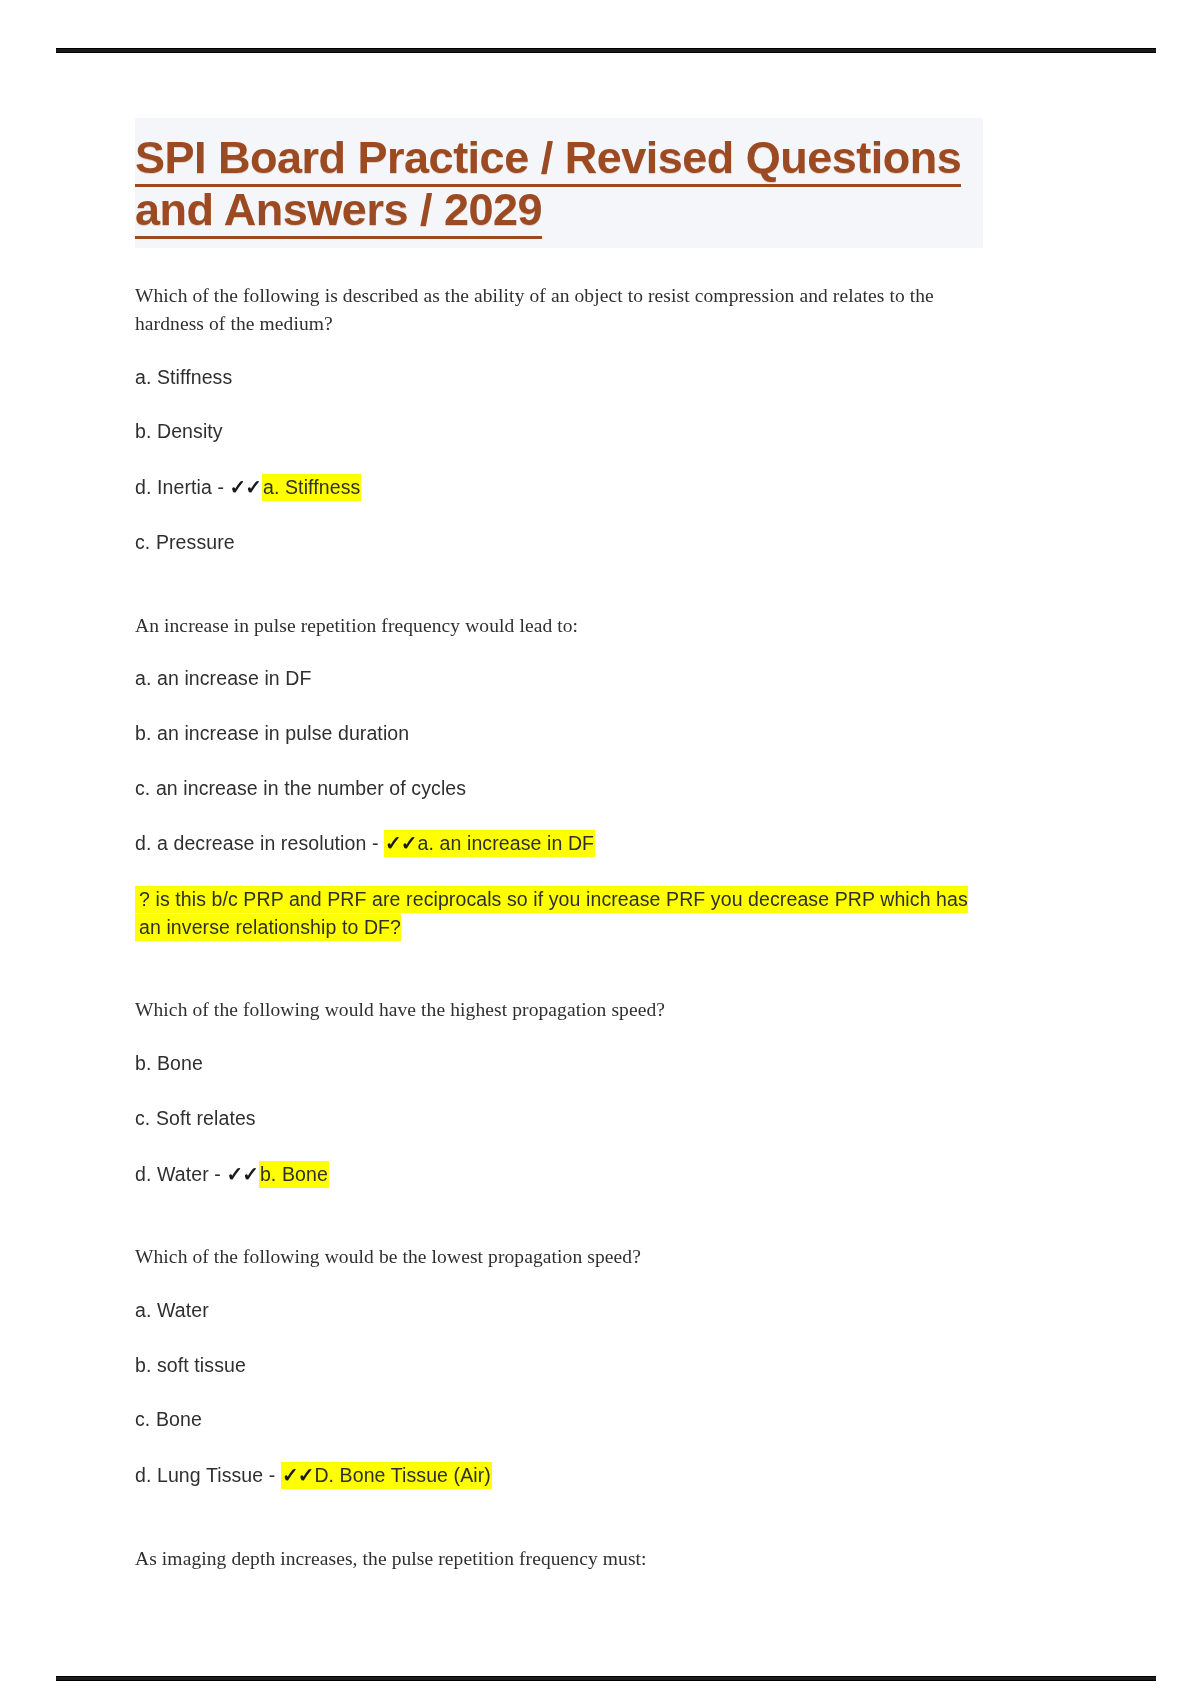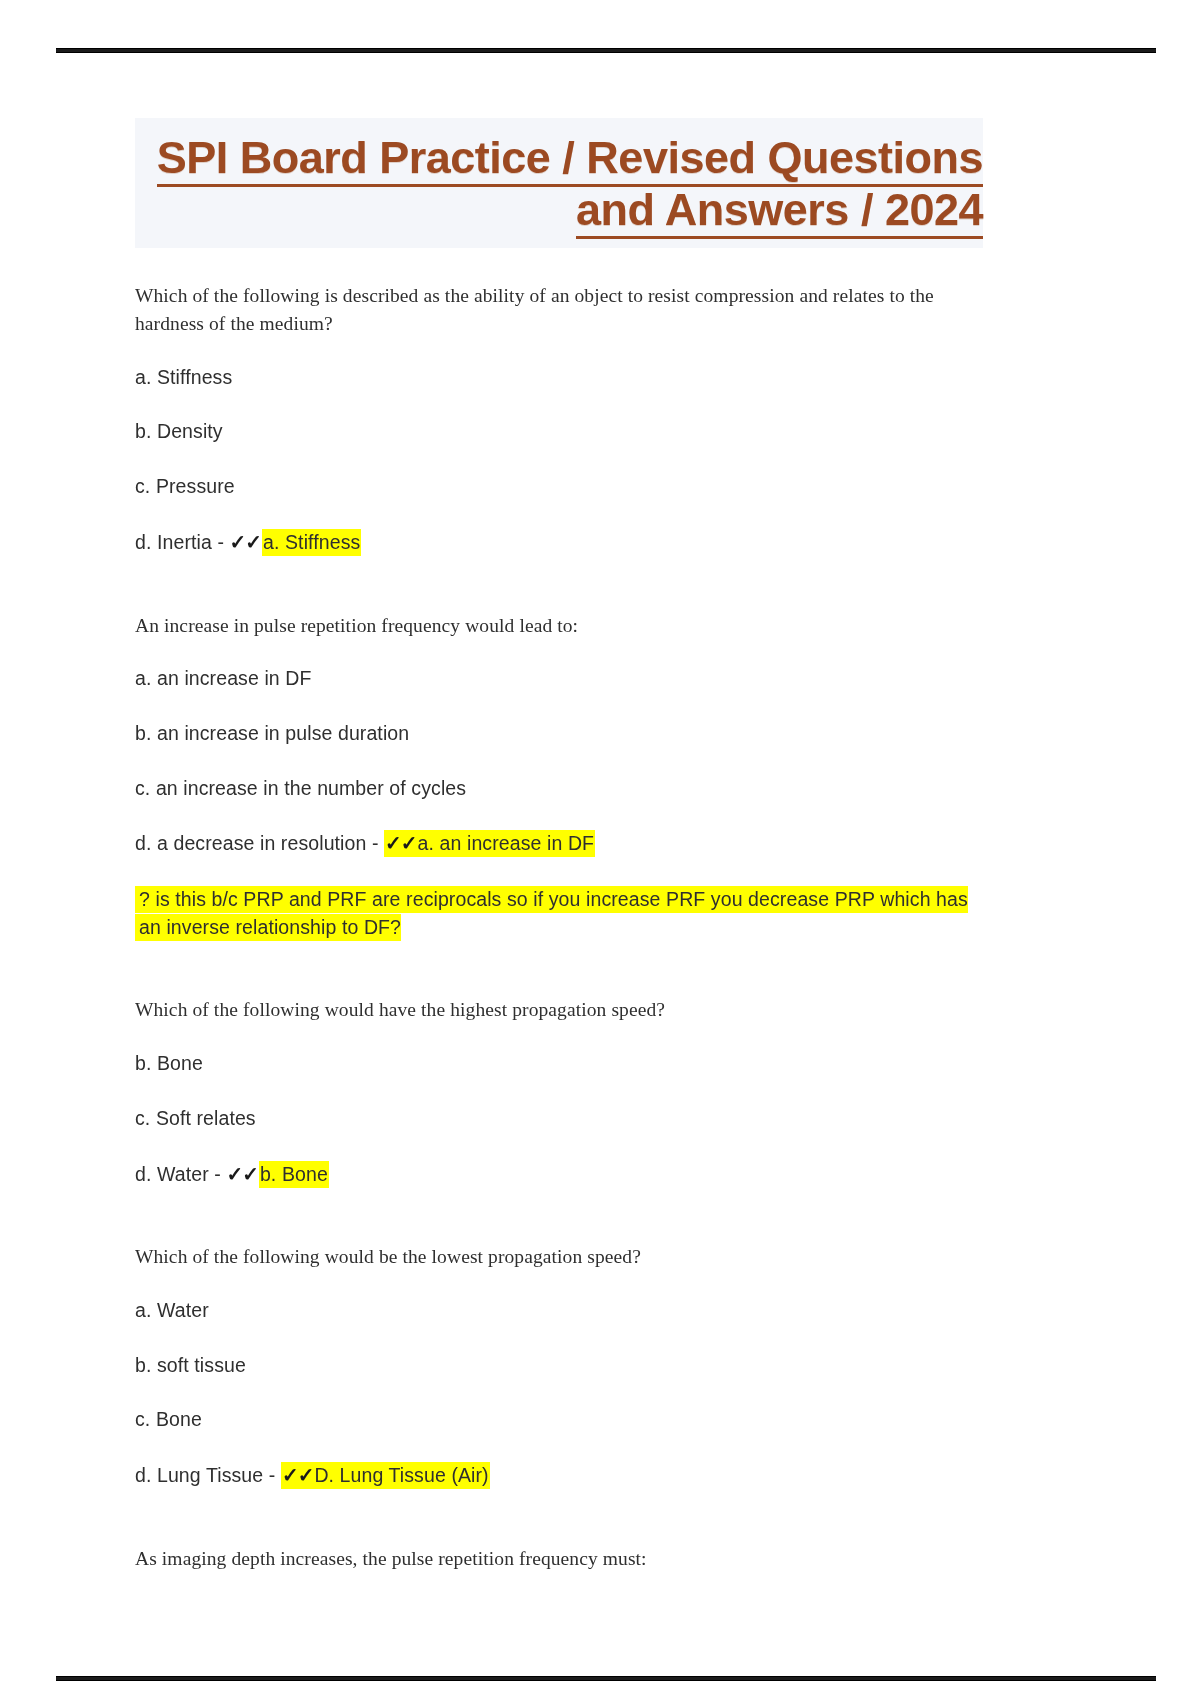--- a/index.html
+++ b/index.html
@@ -39,21 +39,21 @@
     left: 135px;
     top: 118px;
     width: 900px;
   }
 
   
   .title-block {
     background: #f4f6fa;
     padding: 14px 0 12px 0;
     width: 848px;
-    text-align: right;
+    text-align: left;
     margin-bottom: 34px;
   }
   .title-line {
     display: block;
     font-family: "Liberation Sans Narrow", "Liberation Sans", sans-serif;
     font-weight: bold;
     font-size: 45px;
     line-height: 1.16;
     letter-spacing: -0.5px;
     color: #9c4a22;
@@ -117,30 +117,30 @@
 <body>
 
 <div class="page">
 
   <div class="rule rule-top"></div>
 
   <div class="content">
 
     <div class="title-block">
       <span class="title-line"><span class="u">SPI Board Practice / Revised Questions</span></span>
-      <span class="title-line"><span class="u">and Answers / 2024</span></span>
+      <span class="title-line"><span class="u">and Answers / 2029</span></span>
     </div>
 
     <div id="questions">
         <div class="q-block">
           <p class="qtext">Which of the following is described as the ability of an object to resist compression and relates to the hardness of the medium?</p>
           <p class="opt">a. Stiffness</p>
           <p class="opt">b. Density</p>
+          <p class="opt"><span>d. Inertia - </span><span class="check">✓✓</span><mark class="hl">a. Stiffness</mark></p>
           <p class="opt">c. Pressure</p>
-          <p class="opt"><span>d. Inertia - </span><span class="check">✓✓</span><mark class="hl">a. Stiffness</mark></p>
         </div>
         <div class="q-gap"></div>
         <div class="q-block">
           <p class="qtext">An increase in pulse repetition frequency would lead to:</p>
           <p class="opt">a. an increase in DF</p>
           <p class="opt">b. an increase in pulse duration</p>
           <p class="opt">c. an increase in the number of cycles</p>
           <p class="opt"><span>d. a decrease in resolution - </span><mark class="hl"><span class="check">✓✓</span><span>a. an increase in DF</span></mark></p>
           <p class="note"><mark class="hl">? is this b/c PRP and PRF are reciprocals so if you increase PRF you decrease PRP which has an inverse relationship to DF?</mark></p>
         </div>
@@ -150,21 +150,21 @@
           <p class="opt">b. Bone</p>
           <p class="opt">c. Soft relates</p>
           <p class="opt"><span>d. Water - </span><span class="check">✓✓</span><mark class="hl">b. Bone</mark></p>
         </div>
         <div class="q-gap"></div>
         <div class="q-block">
           <p class="qtext">Which of the following would be the lowest propagation speed?</p>
           <p class="opt">a. Water</p>
           <p class="opt">b. soft tissue</p>
           <p class="opt">c. Bone</p>
-          <p class="opt"><span>d. Lung Tissue - </span><mark class="hl"><span class="check">✓✓</span><span>D. Lung Tissue (Air)</span></mark></p>
+          <p class="opt"><span>d. Lung Tissue - </span><mark class="hl"><span class="check">✓✓</span><span>D. Bone Tissue (Air)</span></mark></p>
         </div>
         <div class="q-gap"></div>
         <div class="q-block">
           <p class="qtext">As imaging depth increases, the pulse repetition frequency must:</p>
         </div>
       </div>
 
   </div>
 
   <div class="rule rule-bottom"></div>

